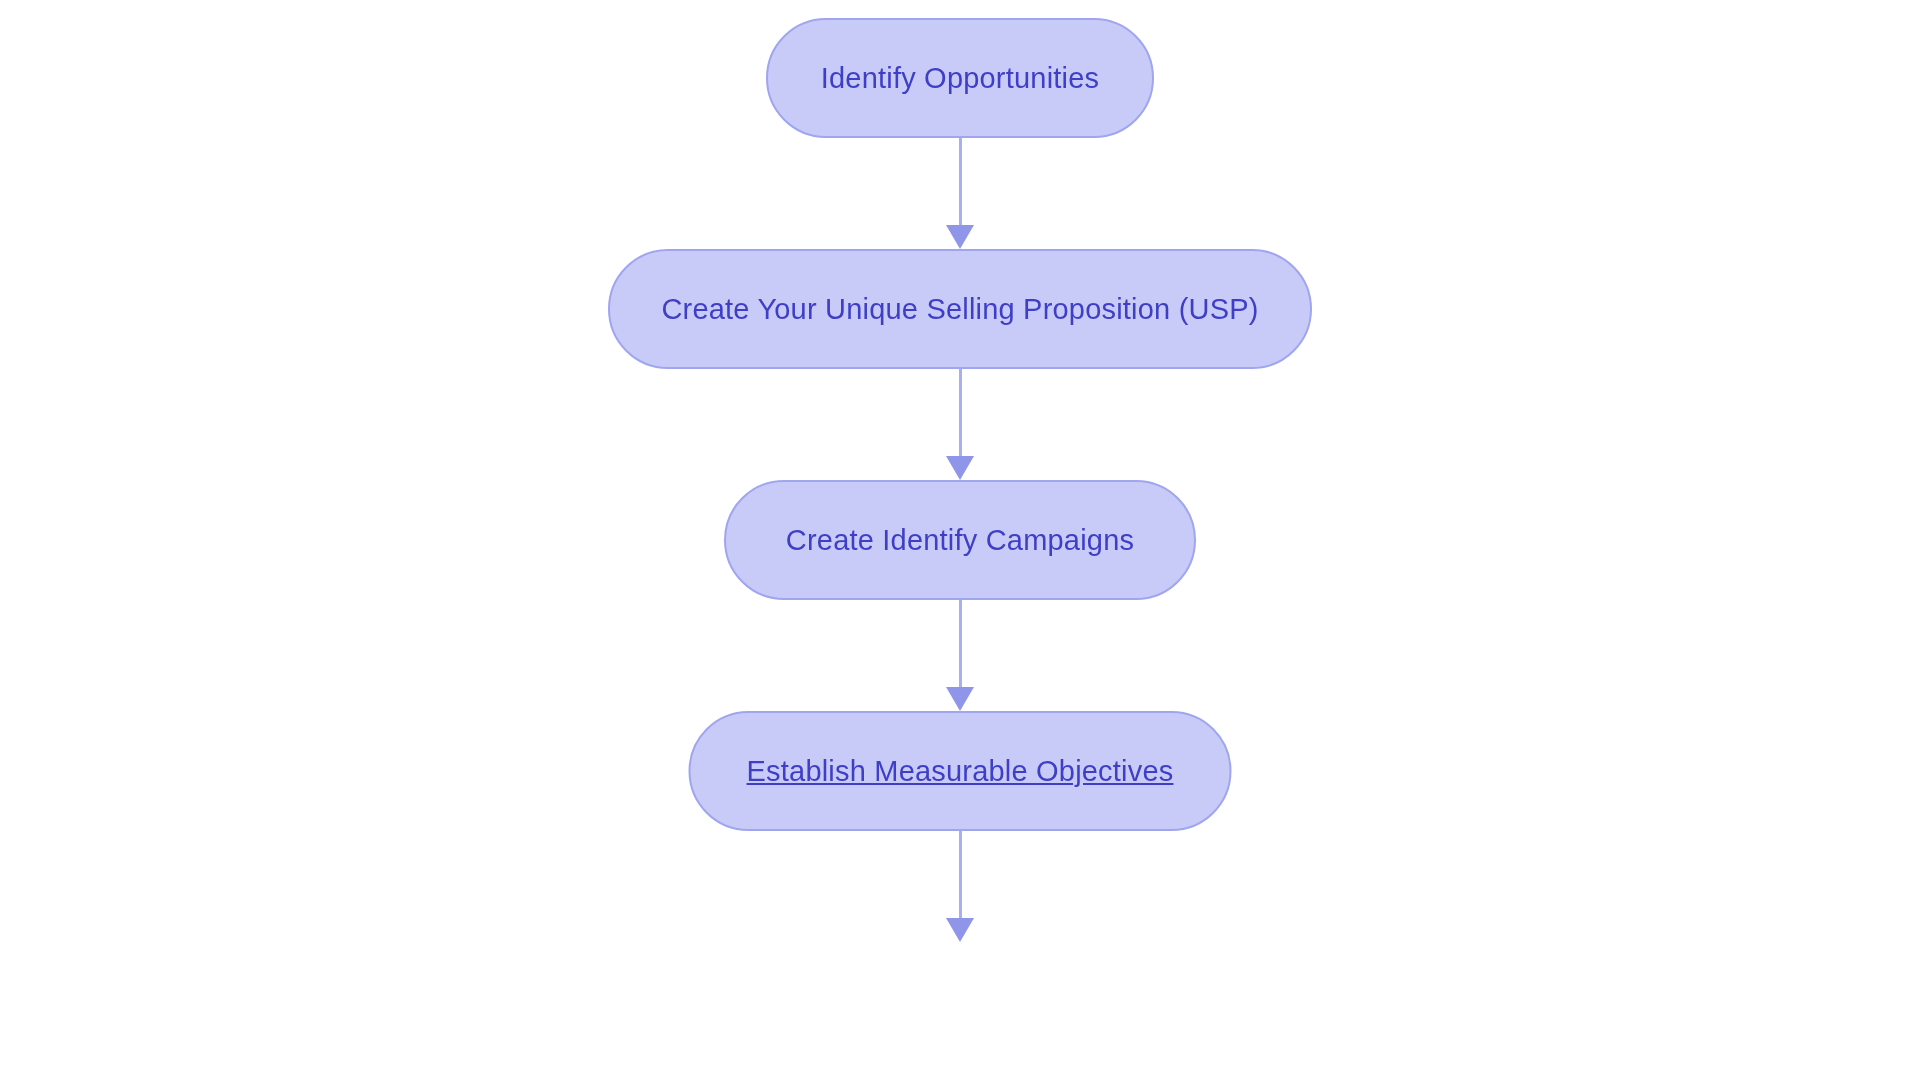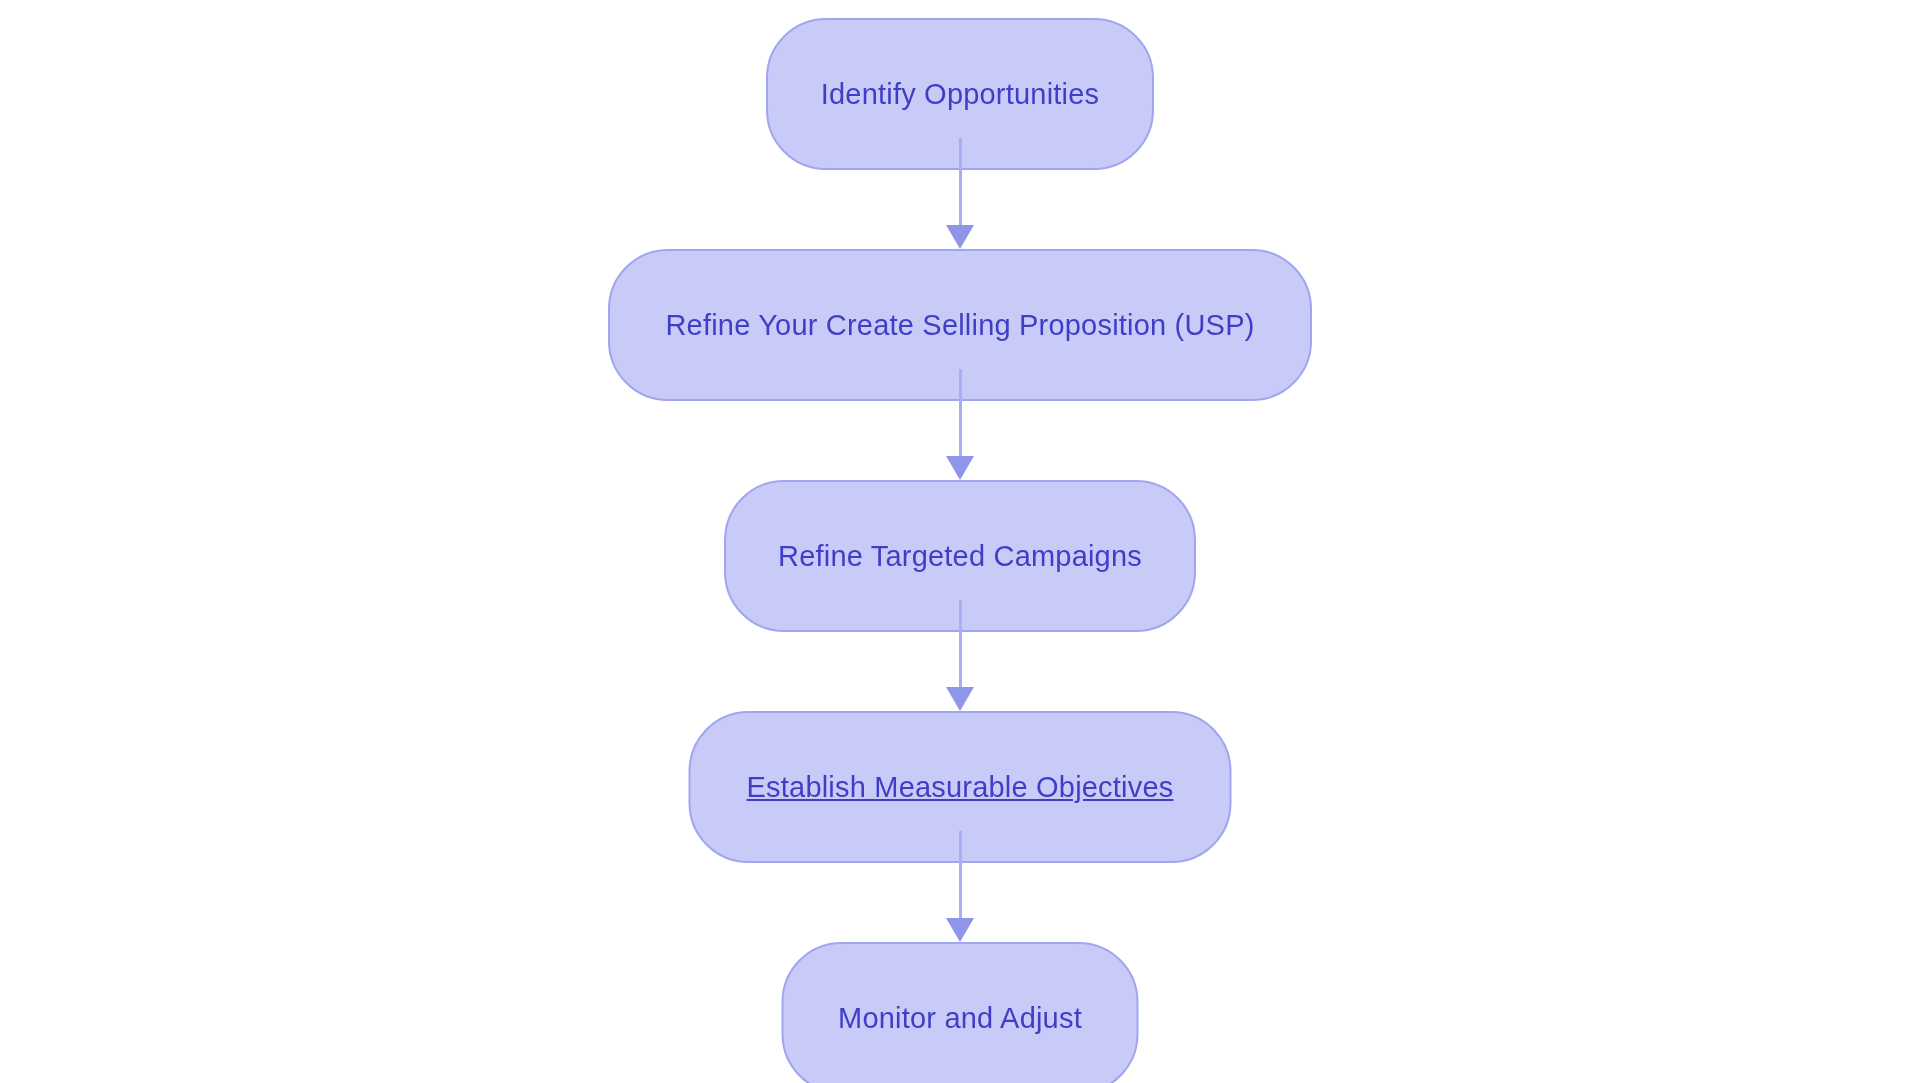--- a/index.html
+++ b/index.html
@@ -21,21 +21,21 @@
   .canvas {
     position: relative;
     width: 1920px;
     height: 1083px;
     background: var(--background);
   }
   .node {
     position: absolute;
     left: 50%;
     transform: translateX(-50%);
-    height: 152px;
+    height: 120px;
     border: 2px solid var(--node-border);
     border-radius: 60px;
     background: var(--node-fill);
     display: flex;
     align-items: center;
     justify-content: center;
     color: var(--node-text);
     font-size: 29px;
     letter-spacing: 0.2px;
     white-space: nowrap;
@@ -81,43 +81,40 @@
   <div class="node n1">
     <span>Identify Opportunities</span>
   </div>
 
   <div class="arrow a1">
     <div class="shaft"></div>
     <div class="head"></div>
   </div>
 
   <div class="node n2">
-    <span>Refine Your Create Selling Proposition (USP)</span>
+    <span>Create Your Unique Selling Proposition (USP)</span>
   </div>
 
   <div class="arrow a2">
     <div class="shaft"></div>
     <div class="head"></div>
   </div>
 
   <div class="node n3">
-    <span>Refine Targeted Campaigns</span>
+    <span>Create Identify Campaigns</span>
   </div>
 
   <div class="arrow a3">
     <div class="shaft"></div>
     <div class="head"></div>
   </div>
 
   <div class="node n4">
     <span>Establish Measurable Objectives</span>
   </div>
 
   <div class="arrow a4">
     <div class="shaft"></div>
     <div class="head"></div>
   </div>
 
-  <div class="node n5">
-    <span>Monitor and Adjust</span>
-  </div>
 
 </div>
 
 </body></html>

